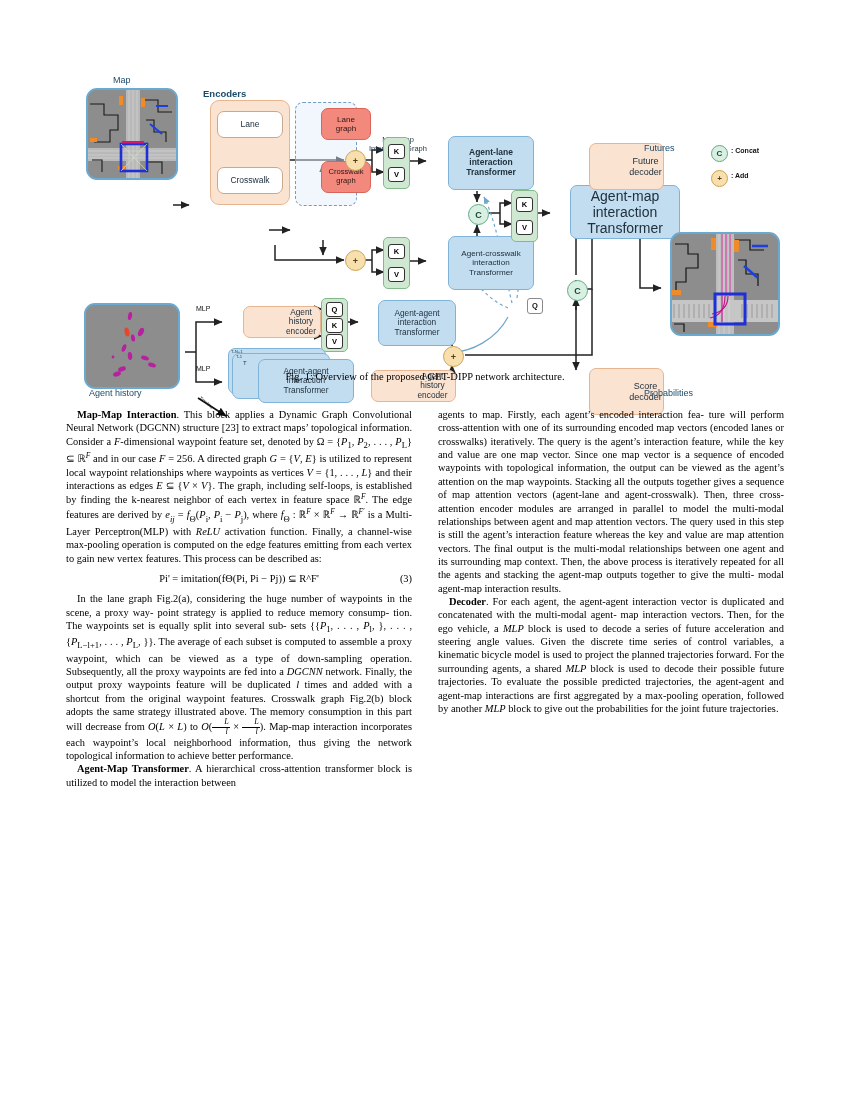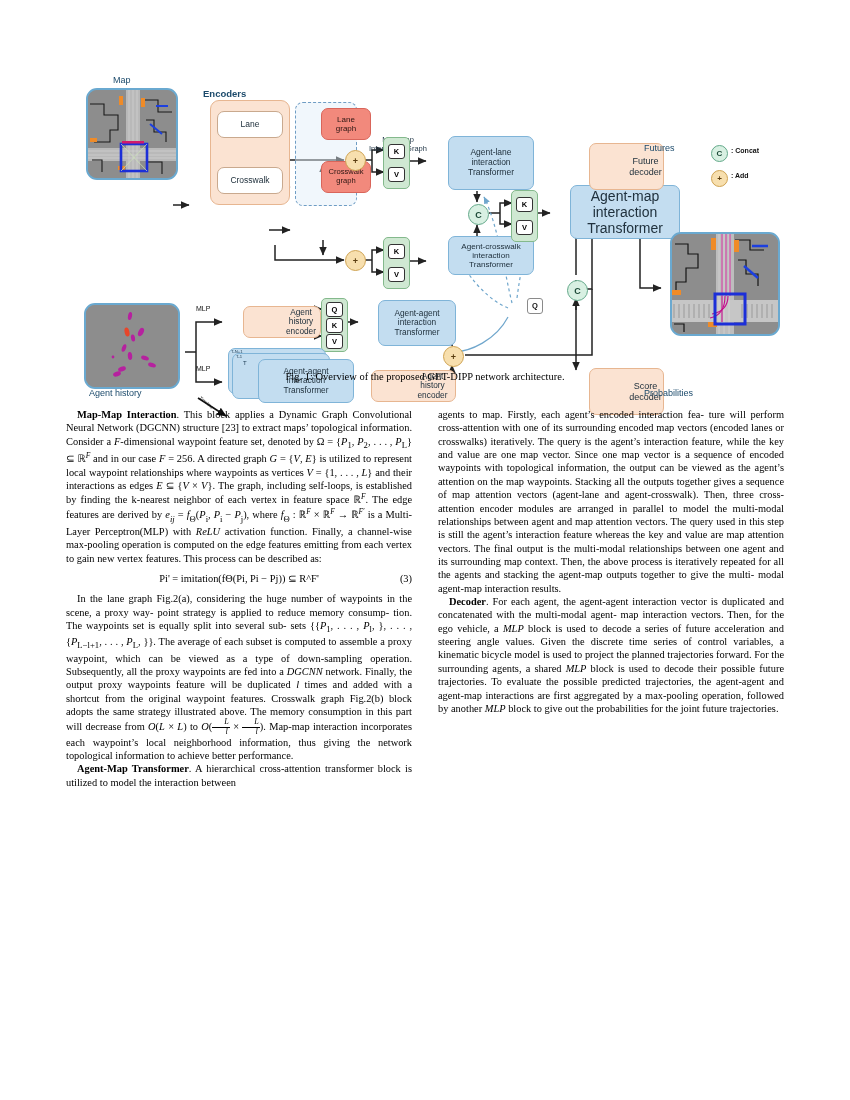--- a/index.html
+++ b/index.html
@@ -229,24 +229,24 @@
 
     <div class="kvbox" style="position:absolute;left:383px;top:77px;width:25px;height:46px;padding:2px 0;">
       <div class="kvcell">K</div>
       <div class="kvcell">V</div>
     </div>
     <div class="kvbox" style="position:absolute;left:383px;top:177px;width:25px;height:46px;padding:2px 0;">
       <div class="kvcell">K</div>
       <div class="kvcell">V</div>
     </div>
 
-    <div class="fignode nd-blue" style="left:427px;top:76px;width:86px;height:54px;font-size:8.5px;white-space:pre-line;">Agent-lane
+    <div class="fignode nd-blue" style="left:427px;top:76px;width:86px;height:54px;font-size:8.5px;white-space:pre-line;font-weight:bold;">Agent-lane
 interaction
 Transformer</div>
-    <div class="fignode nd-blue" style="left:427px;top:176px;width:86px;height:39px;font-size:8.1px;white-space:pre-line;">Agent-crosswalk
+    <div class="fignode nd-blue" style="left:427px;top:176px;width:86px;height:54px;font-size:8.1px;white-space:pre-line;">Agent-crosswalk
 interaction
 Transformer</div>
 
     <div class="circ circ-c" style="position:absolute;left:468px;top:144px;width:19px;height:19px;">C</div>
 
     <div class="kvbox" style="position:absolute;left:511px;top:130px;width:25px;height:46px;padding:2px 0;">
       <div class="kvcell">K</div>
       <div class="kvcell">V</div>
     </div>
 

